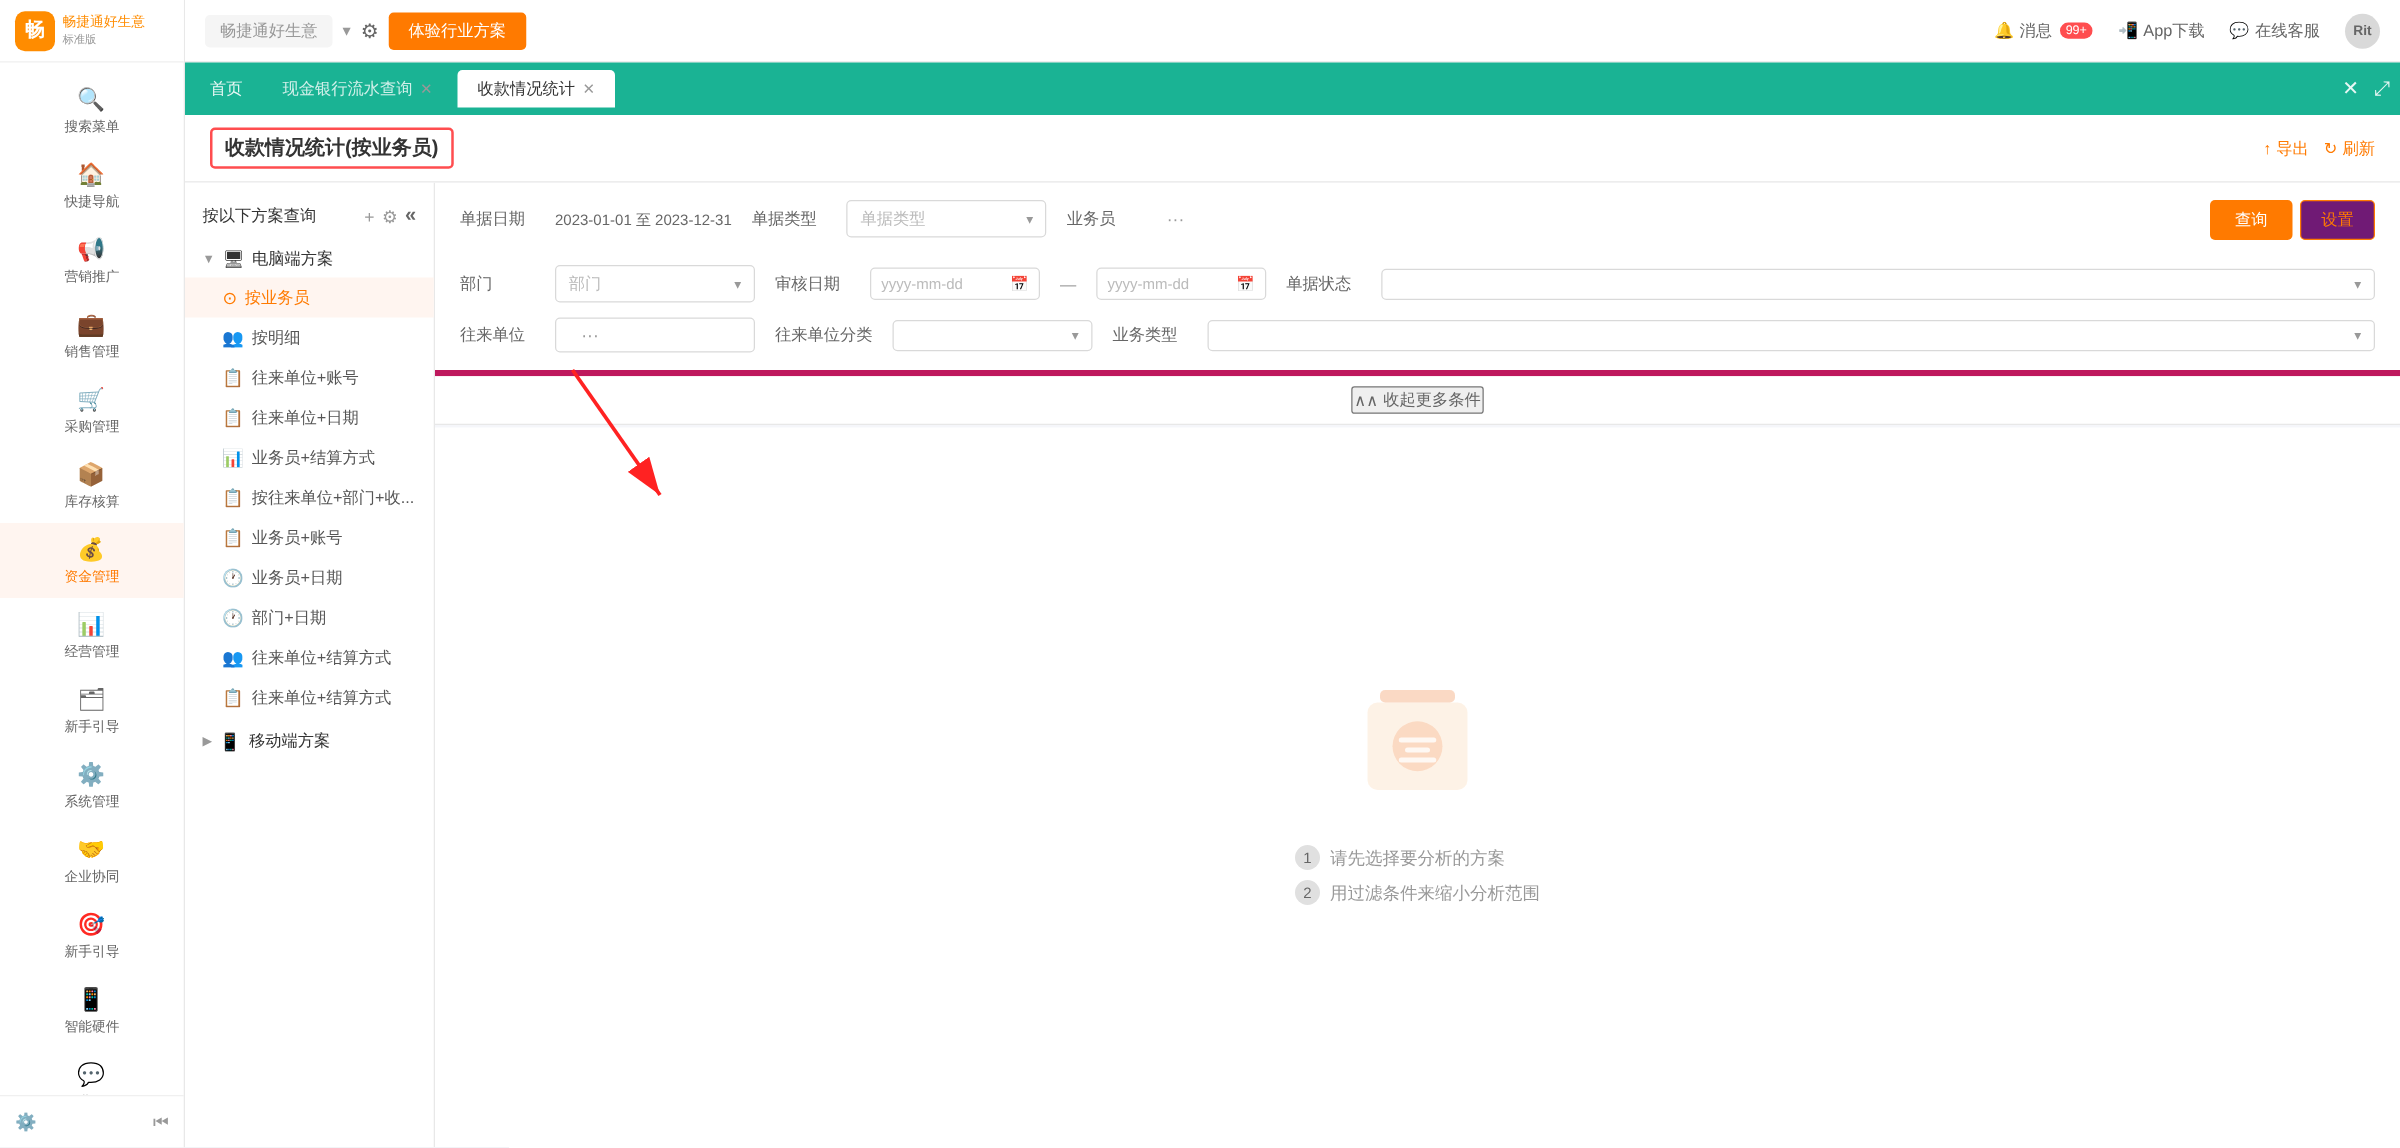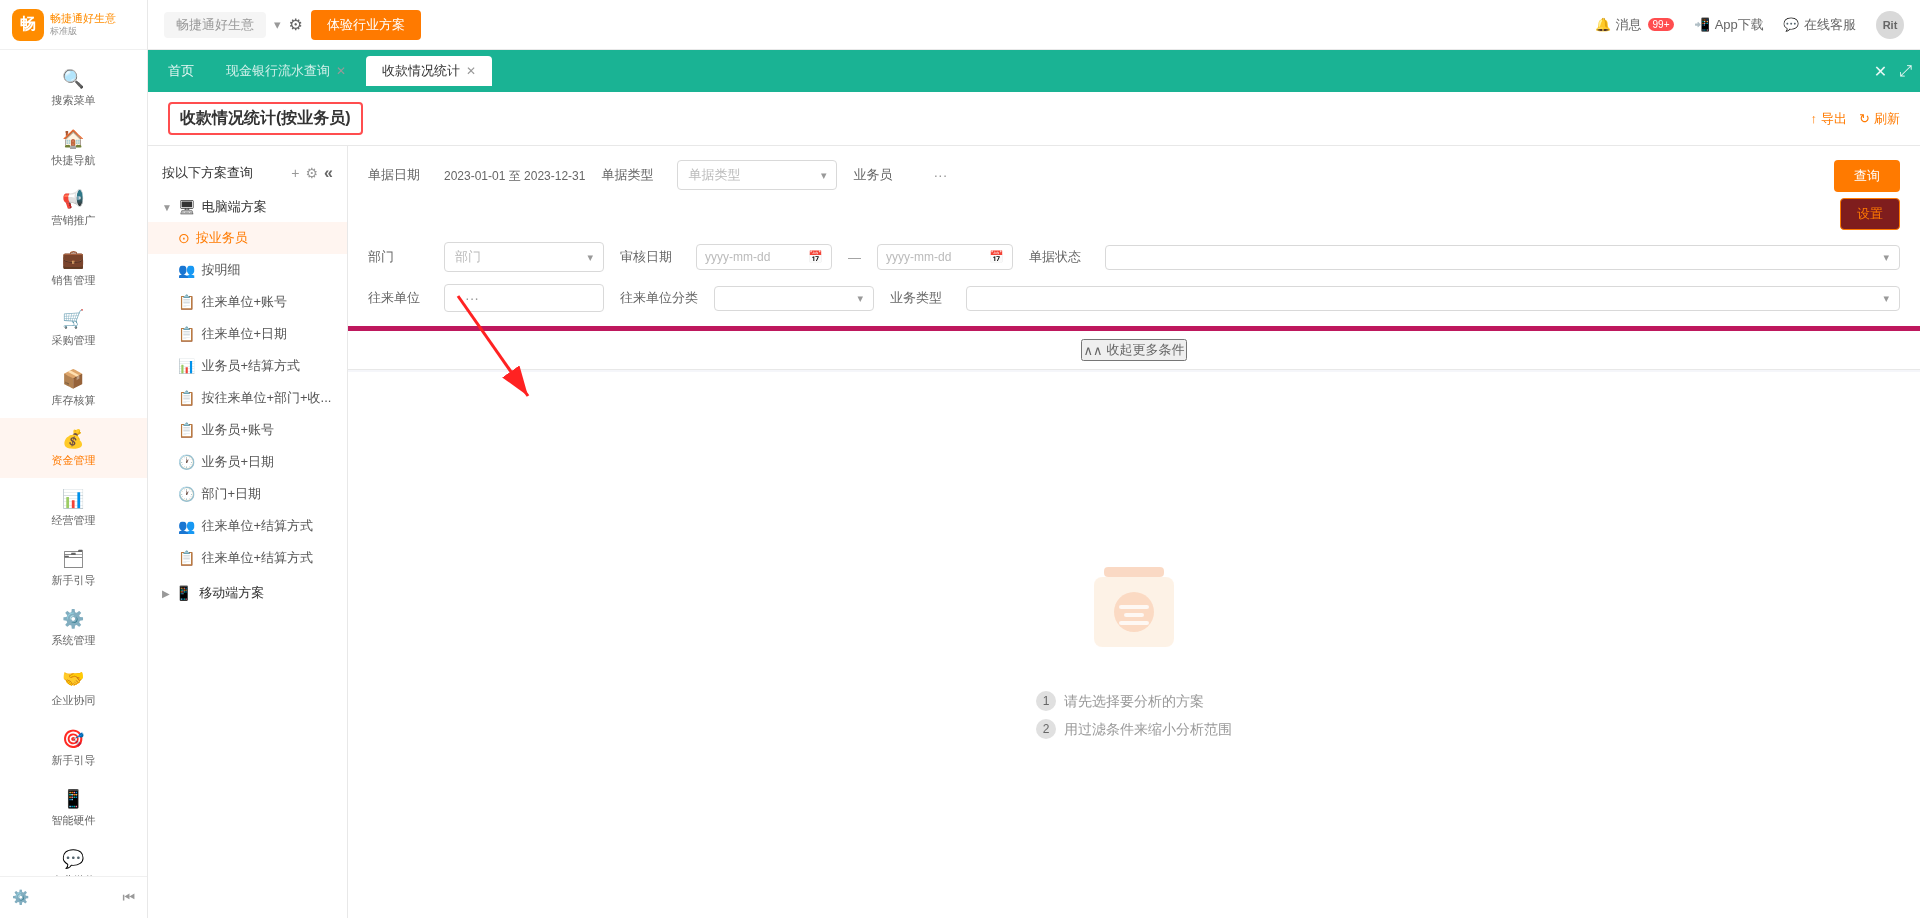--- a/index.html
+++ b/index.html
@@ -83,21 +83,21 @@
     .filter-label { color: #666; font-size: 13px; white-space: nowrap; min-width: 60px; }
     .date-options { display: flex; align-items: center; gap: 4px; }
     .date-option-btn { padding: 3px 10px; border: 1px solid #d9d9d9; border-radius: 4px; cursor: pointer; font-size: 12px; background: #fff; color: #555; }
     .date-option-btn.active { background: #ff7a00; color: white; border-color: #ff7a00; }
     .date-range-text { font-size: 12px; color: #666; margin-top: 2px; }
     .filter-select { display: flex; align-items: center; gap: 6px; border: 1px solid #d9d9d9; border-radius: 4px; padding: 5px 10px; cursor: pointer; font-size: 13px; color: #555; background: #fff; min-width: 160px; }
     .filter-select .chevron { color: #999; font-size: 11px; margin-left: auto; }
     .date-input { border: 1px solid #d9d9d9; border-radius: 4px; padding: 5px 8px; font-size: 12px; color: #bbb; width: 136px; display: flex; align-items: center; justify-content: space-between; }
     .date-sep { color: #999; }
     .query-btn { background: #ff7a00; color: white; border: none; padding: 7px 20px; border-radius: 4px; cursor: pointer; font-size: 13px; }
-    .settings-btn { background: #7f1d1d; color: #ff7a00; border: 1px solid #ff7a00; padding: 6px 16px; border-radius: 4px; cursor: pointer; font-size: 13px; }
+    .settings-btn { background: #701a75; color: #ff7a00; border: 1px solid #ff7a00; padding: 6px 16px; border-radius: 4px; cursor: pointer; font-size: 13px; }
 
     
     .collapse-bar { background: #fff; padding: 8px 0; display: flex; justify-content: center; align-items: center; border-bottom: 1px solid #e8e8e8; }
     .collapse-btn { display: flex; align-items: center; gap: 4px; color: #666; cursor: pointer; font-size: 13px; }
 
     
     .empty-state { flex: 1; display: flex; flex-direction: column; align-items: center; justify-content: center; background: #fff; margin-top: 2px; }
     .empty-illustration { width: 120px; height: 120px; margin-bottom: 20px; opacity: 0.6; }
     .empty-tips { color: #999; font-size: 14px; line-height: 2; }
     .tip-item { display: flex; align-items: center; gap: 8px; }
@@ -350,21 +350,21 @@
                   <span class="filter-label" style="min-width:60px;">单据类型</span>
                   <div class="filter-select">
                     <span style="color:#bbb;">单据类型</span>
                     <span class="chevron">▾</span>
                   </div>
 
                   <span class="filter-label">业务员</span>
                   <span class="dots-btn">···</span>
                 </div>
               </div>
-              <div style="display:flex;flex-direction:column;gap:6px;align-items:flex-end;">
+              <div style="display:flex;flex-direction:row;gap:6px;align-items:flex-end;">
                 <button class="query-btn">查询</button>
                 <button class="settings-btn">设置</button>
               </div>
             </div>
 
             <div style="display:flex;align-items:center;gap:16px;margin-bottom:12px;">
               <span class="filter-label">部门</span>
               <div class="filter-select">
                 <span style="color:#bbb;">部门</span>
                 <span class="chevron">▾</span>

